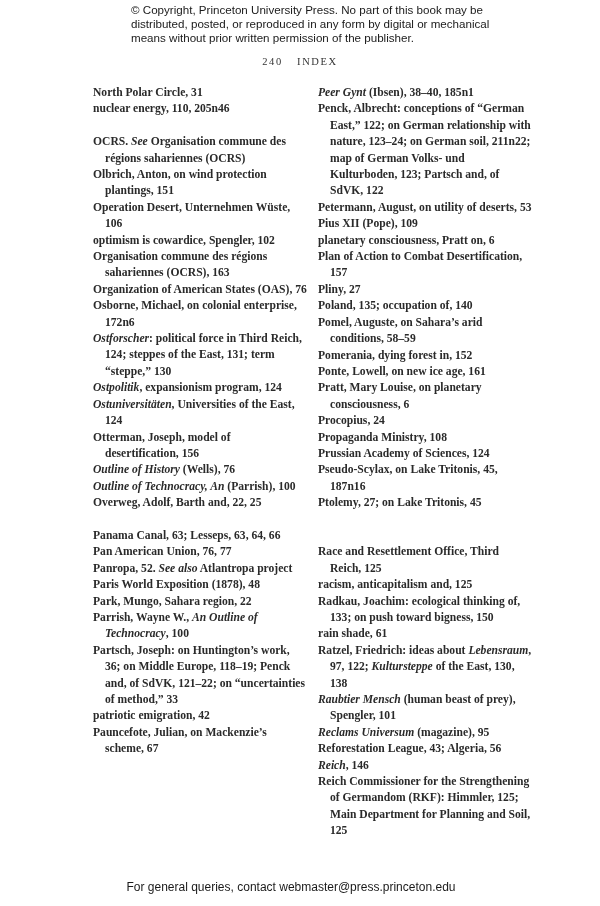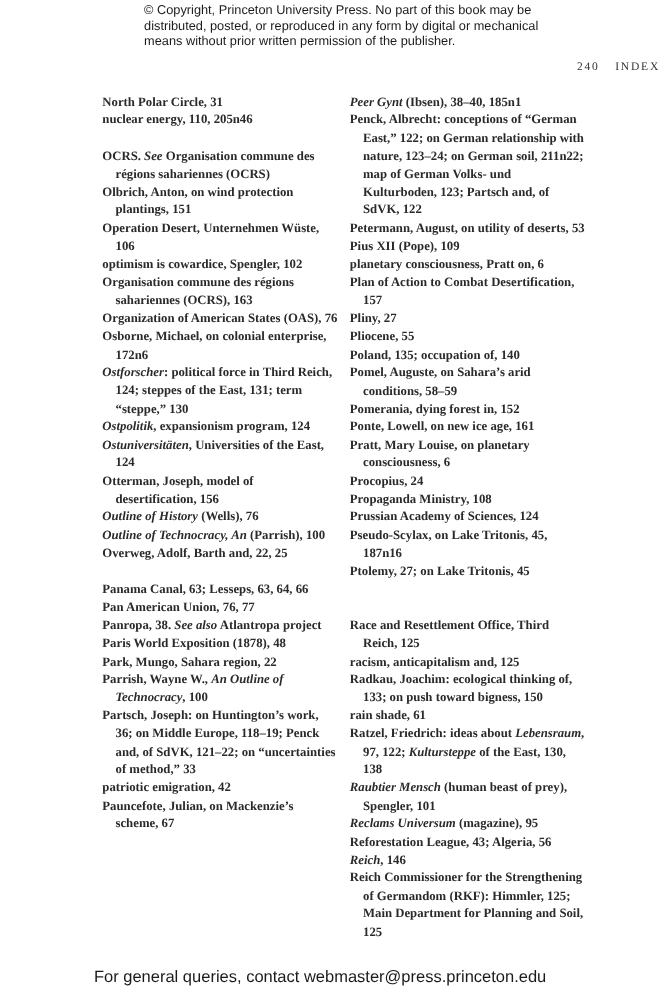--- a/index.html
+++ b/index.html
@@ -3,36 +3,36 @@
   <meta charset="utf-8">
   <style>
     html, body { margin: 0; padding: 0; background: #ffffff; }
     body { width: 600px; height: 906px; position: relative; overflow: hidden; }
     .copyright {
       position: absolute; left: 131px; top: 3px; width: 360px;
       font-family: Liberation Sans, sans-serif; font-size: 11.6px; line-height: 14.2px;
       color: #1a1a1a;
     }
     .running-head {
-      position: absolute; left: 0; width: 600px; top: 56px; text-align: right;
+      position: absolute; left: 0; width: 600px; top: 56px; text-align: center;
       font-family: "Liberation Serif", serif; font-size: 10.5px; letter-spacing: 1.6px; color: #333;
     }
     .running-head .pg { margin-right: 10px; }
     .col {
       position: absolute; top: 85px;
       font-family: "Liberation Serif", serif; font-size: 11.6px; line-height: 16.4px; color: #2a2a2a;
     }
     .col.left { left: 93px; width: 214px; }
     .col.right { left: 318px; width: 214px; }
     .entry { padding-left: 12px; text-indent: -12px; font-weight: bold; }
     .gap { height: 16.4px; }
     .it { font-style: italic; }
     .footer {
       position: absolute; left: 0; width: 582px; top: 880px; text-align: center;
-      font-family: "Liberation Sans", sans-serif; font-size: 15px; color: #1a1a1a;
+      font-family: "Liberation Sans", sans-serif; font-size: 12px; color: #1a1a1a;
     }
   </style>
 </head>
 <body>
 
 <div class="copyright">© Copyright, Princeton University Press. No part of this book may be distributed, posted, or reproduced in any form by digital or mechanical means without prior written permission of the publisher.</div>
 
 <div class="running-head">
   <span class="pg">240</span>
   <span>INDEX</span>
@@ -52,37 +52,36 @@
     <div class="entry"><span class="it">Ostforscher</span><span>: political force in Third Reich, 124; steppes of the East, 131; term “steppe,” 130</span></div>
     <div class="entry"><span class="it">Ostpolitik</span><span>, expansionism program, 124</span></div>
     <div class="entry"><span class="it">Ostuniversitäten</span><span>, Universities of the East, 124</span></div>
     <div class="entry"><span>Otterman, Joseph, model of desertification, 156</span></div>
     <div class="entry"><span class="it">Outline of History</span><span> (Wells), 76</span></div>
     <div class="entry"><span class="it">Outline of Technocracy, An</span><span> (Parrish), 100</span></div>
     <div class="entry"><span>Overweg, Adolf, Barth and, 22, 25</span></div>
     <div class="gap"></div>
     <div class="entry"><span>Panama Canal, 63; Lesseps, 63, 64, 66</span></div>
     <div class="entry"><span>Pan American Union, 76, 77</span></div>
-    <div class="entry"><span>Panropa, 38. </span><span class="it">See also</span><span> Atlantropa project</span></div>
+    <div class="entry"><span>Panropa, 52. </span><span class="it">See also</span><span> Atlantropa project</span></div>
     <div class="entry"><span>Paris World Exposition (1878), 48</span></div>
     <div class="entry"><span>Park, Mungo, Sahara region, 22</span></div>
     <div class="entry"><span>Parrish, Wayne W., </span><span class="it">An Outline of Technocracy</span><span>, 100</span></div>
     <div class="entry"><span>Partsch, Joseph: on Huntington’s work, 36; on Middle Europe, 118–19; Penck and, of SdVK, 121–22; on “uncertainties of method,” 33</span></div>
     <div class="entry"><span>patriotic emigration, 42</span></div>
     <div class="entry"><span>Pauncefote, Julian, on Mackenzie’s scheme, 67</span></div>
   </div>
 <div class="col right" id="col-right">
     <div class="entry"><span class="it">Peer Gynt</span><span> (Ibsen), 38–40, 185n1</span></div>
     <div class="entry"><span>Penck, Albrecht: conceptions of “German East,” 122; on German relationship with nature, 123–24; on German soil, 211n22; map of German Volks- und Kulturboden, 123; Partsch and, of SdVK, 122</span></div>
     <div class="entry"><span>Petermann, August, on utility of deserts, 53</span></div>
     <div class="entry"><span>Pius XII (Pope), 109</span></div>
     <div class="entry"><span>planetary consciousness, Pratt on, 6</span></div>
     <div class="entry"><span>Plan of Action to Combat Desertification, 157</span></div>
     <div class="entry"><span>Pliny, 27</span></div>
-    <div class="entry"><span>Pliocene, 55</span></div>
     <div class="entry"><span>Poland, 135; occupation of, 140</span></div>
     <div class="entry"><span>Pomel, Auguste, on Sahara’s arid conditions, 58–59</span></div>
     <div class="entry"><span>Pomerania, dying forest in, 152</span></div>
     <div class="entry"><span>Ponte, Lowell, on new ice age, 161</span></div>
     <div class="entry"><span>Pratt, Mary Louise, on planetary consciousness, 6</span></div>
     <div class="entry"><span>Procopius, 24</span></div>
     <div class="entry"><span>Propaganda Ministry, 108</span></div>
     <div class="entry"><span>Prussian Academy of Sciences, 124</span></div>
     <div class="entry"><span>Pseudo-Scylax, on Lake Tritonis, 45, 187n16</span></div>
     <div class="entry"><span>Ptolemy, 27; on Lake Tritonis, 45</span></div>

